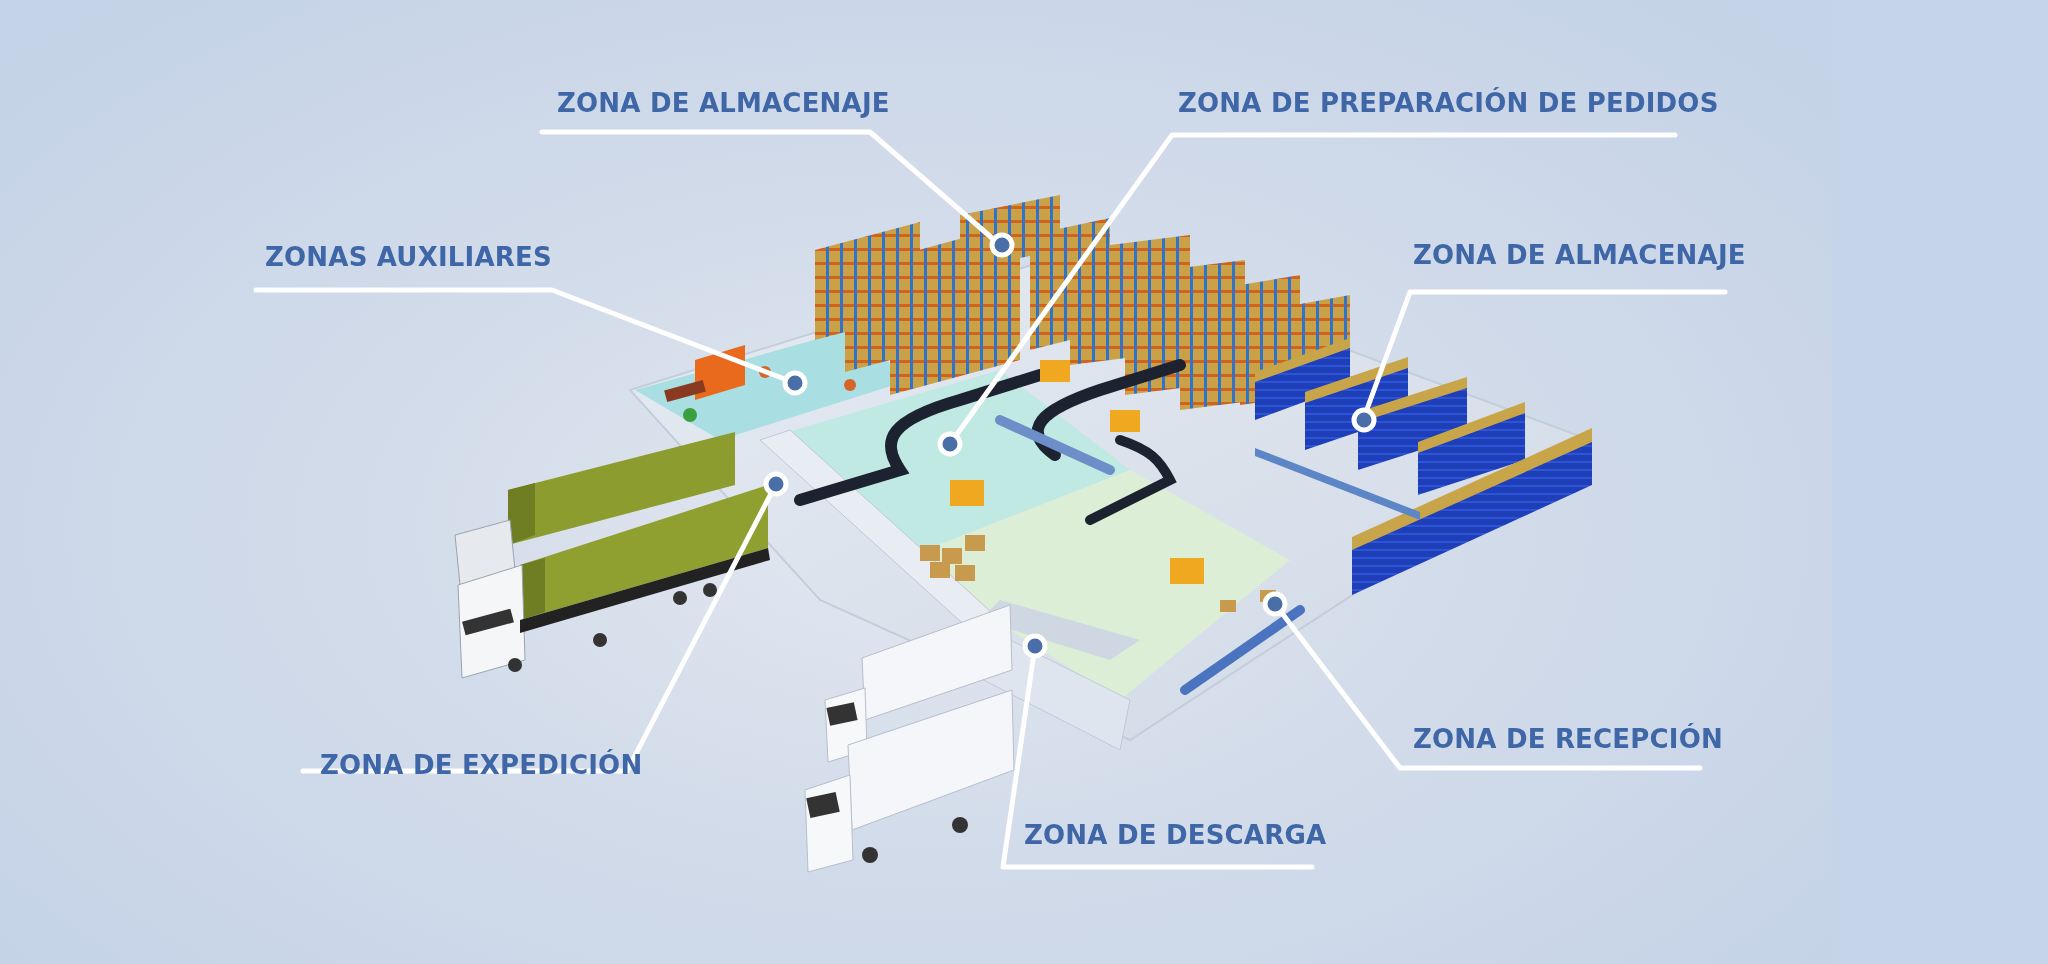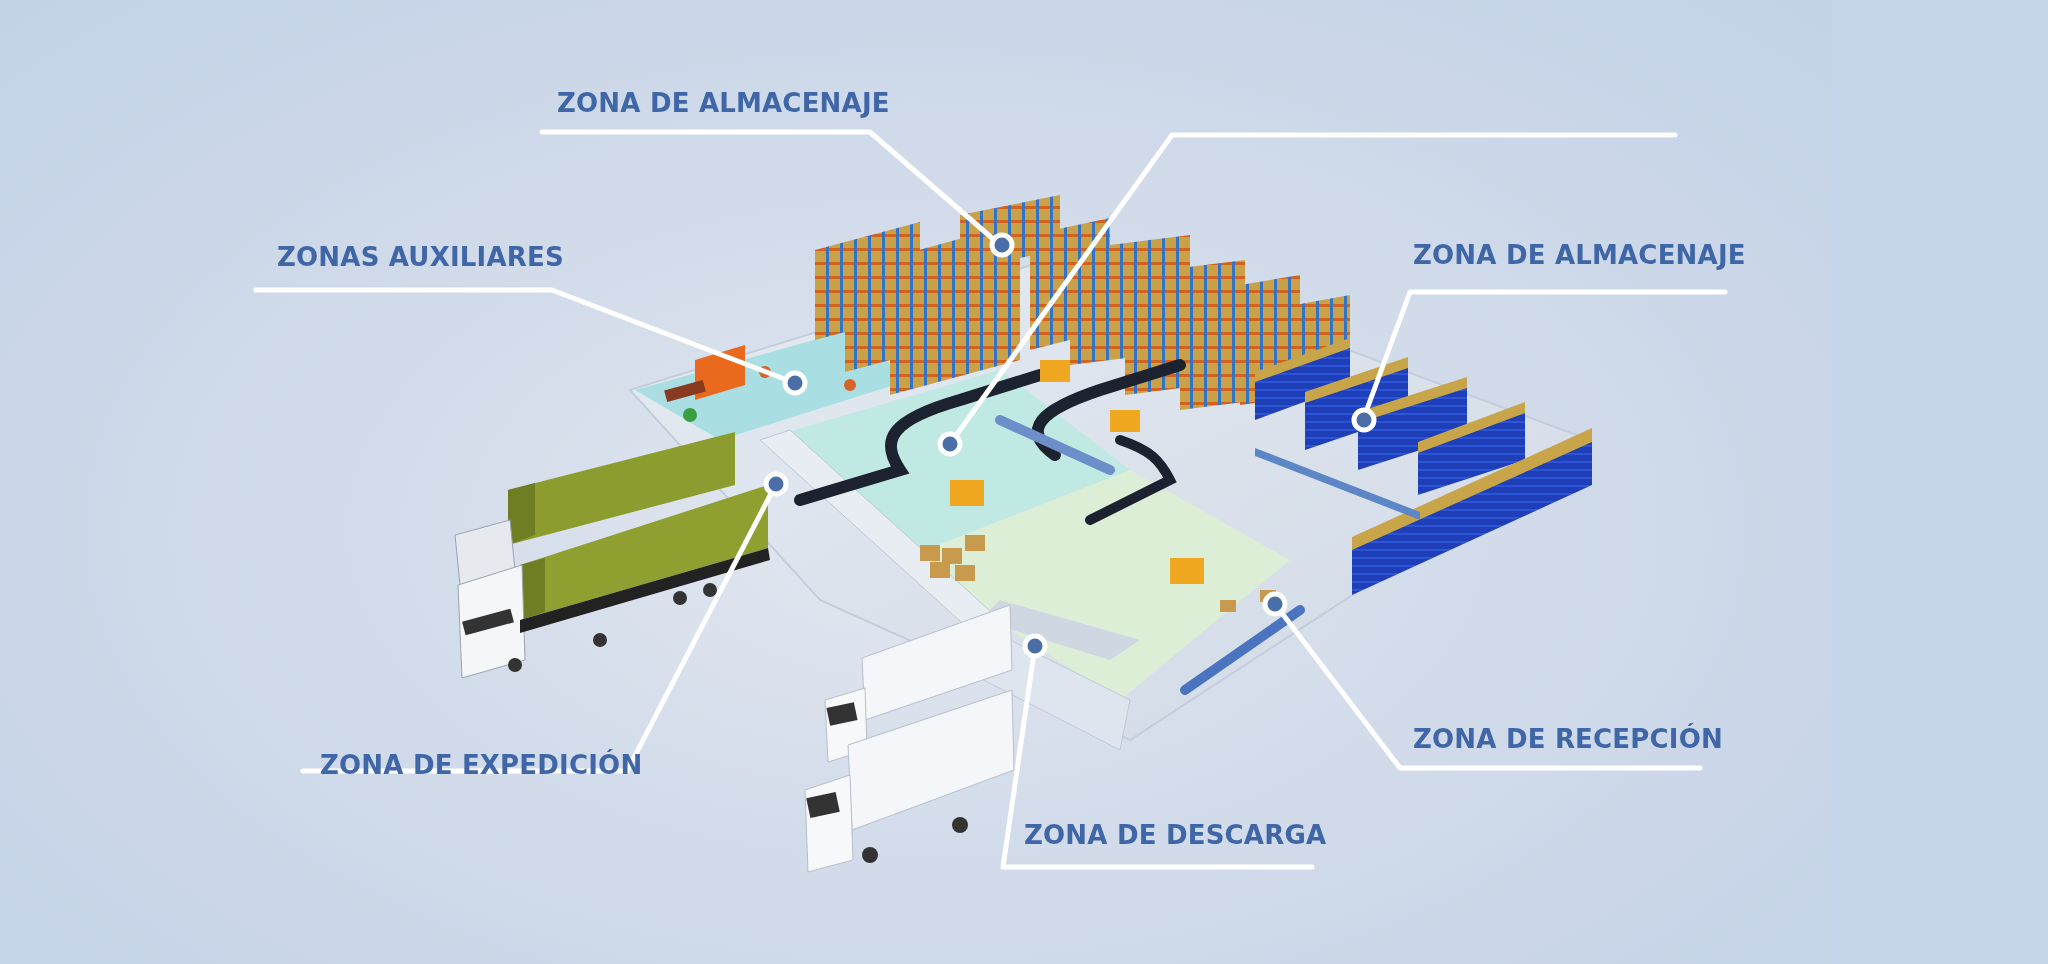--- a/index.html
+++ b/index.html
@@ -142,18 +142,19 @@
     <circle cx="950" cy="444" r="10"></circle>
     <circle cx="795" cy="383" r="10"></circle>
     <circle cx="1364" cy="420" r="10"></circle>
     <circle cx="776" cy="484" r="10"></circle>
     <circle cx="1275" cy="604" r="10"></circle>
     <circle cx="1035" cy="646" r="10"></circle>
   </g>
 </svg>
 
 <div class="label" style="left:557px;top:88px;">ZONA DE ALMACENAJE</div>
-<div class="label" style="left:277px;top:242px;">ZONAS AUXILIARES</div>
+<div class="label" style="left:1178px;top:88px;">ZONA DE PREPARACIÓN DE PEDIDOS</div>
+<div class="label" style="left:265px;top:242px;">ZONAS AUXILIARES</div>
 <div class="label" style="left:1413px;top:240px;">ZONA DE ALMACENAJE</div>
 <div class="label" style="left:320px;top:750px;">ZONA DE EXPEDICIÓN</div>
 <div class="label" style="left:1413px;top:724px;">ZONA DE RECEPCIÓN</div>
 <div class="label" style="left:1024px;top:820px;">ZONA DE DESCARGA</div>
 </div>
 
 </body></html>

